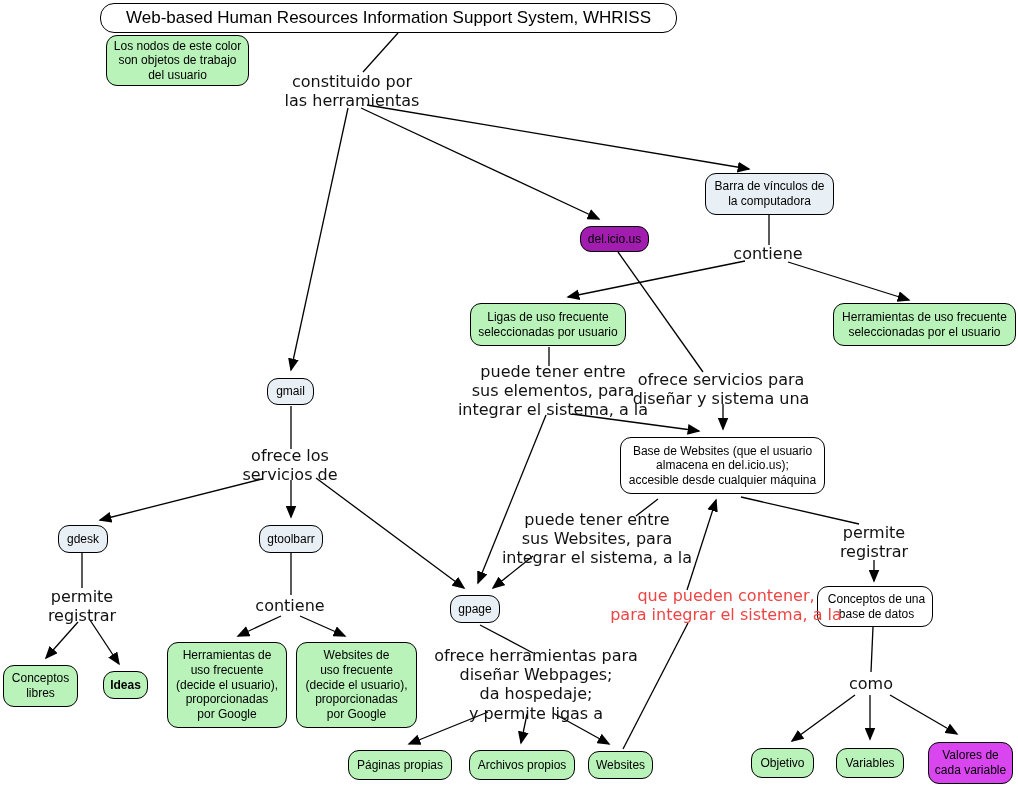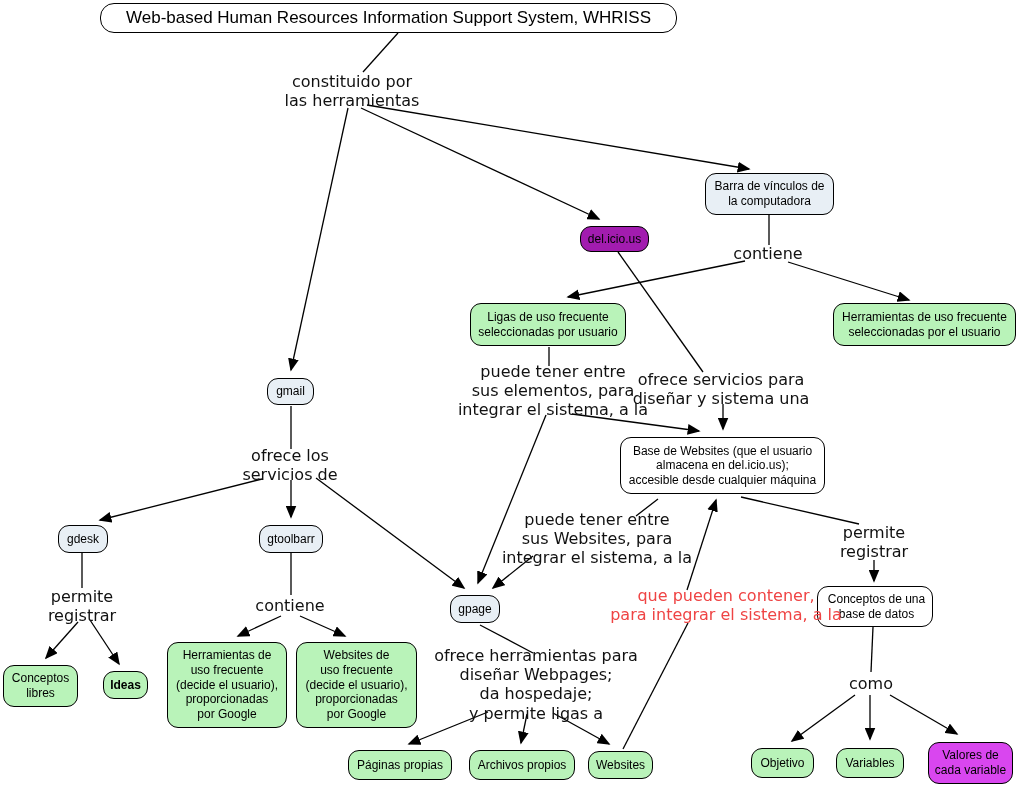--- a/index.html
+++ b/index.html
@@ -64,20 +64,23 @@
       <line x1="488" y1="712" x2="409" y2="744" stroke="#000000" stroke-width="1.3" marker-end="url(#arrowhead)"></line>
       <line x1="527" y1="714" x2="521" y2="743" stroke="#000000" stroke-width="1.3" marker-end="url(#arrowhead)"></line>
       <line x1="553" y1="713" x2="609" y2="744" stroke="#000000" stroke-width="1.3" marker-end="url(#arrowhead)"></line>
       <line x1="873" y1="627" x2="871" y2="672" stroke="#000000" stroke-width="1.3"></line>
       <line x1="855" y1="695" x2="792" y2="741" stroke="#000000" stroke-width="1.3" marker-end="url(#arrowhead)"></line>
       <line x1="870" y1="695" x2="870" y2="739" stroke="#000000" stroke-width="1.3" marker-end="url(#arrowhead)"></line>
       <line x1="890" y1="695" x2="957" y2="734" stroke="#000000" stroke-width="1.3" marker-end="url(#arrowhead)"></line>
     </svg>
 
 <div class="node title-node" style="left: 100px; top: 3px; width: 577px; height: 30px; background: rgb(255, 255, 255); border-color: rgb(0, 0, 0);">Web-based Human Resources Information Support System, WHRISS</div>
+    <div class="node" style="left: 106px; top: 35px; width: 143px; height: 51px; background: rgb(185, 243, 185); border-color: rgb(0, 0, 0);">Los nodos de este color
+son objetos de trabajo
+del usuario</div>
     <div class="node" style="left: 705px; top: 173px; width: 129px; height: 42px; background: rgb(232, 239, 245); border-color: rgb(0, 0, 0);">Barra de vínculos de
 la computadora</div>
     <div class="node" style="left: 580px; top: 226px; width: 69px; height: 26px; background: #a21caf; border-color: rgb(0, 0, 0);">del.icio.us</div>
     <div class="node" style="left: 470px; top: 303px; width: 156px; height: 43px; background: rgb(185, 243, 185); border-color: rgb(0, 0, 0);">Ligas de uso frecuente
 seleccionadas por usuario</div>
     <div class="node" style="left: 833px; top: 303px; width: 183px; height: 43px; background: rgb(185, 243, 185); border-color: rgb(0, 0, 0);">Herramientas de uso frecuente
 seleccionadas por el usuario</div>
     <div class="node" style="left: 267px; top: 378px; width: 47px; height: 27px; background: rgb(232, 239, 245); border-color: rgb(0, 0, 0);">gmail</div>
     <div class="node" style="left: 620px; top: 437px; width: 205px; height: 57px; background: rgb(255, 255, 255); border-color: rgb(0, 0, 0);">Base de Websites (que el usuario
 almacena en del.icio.us);

